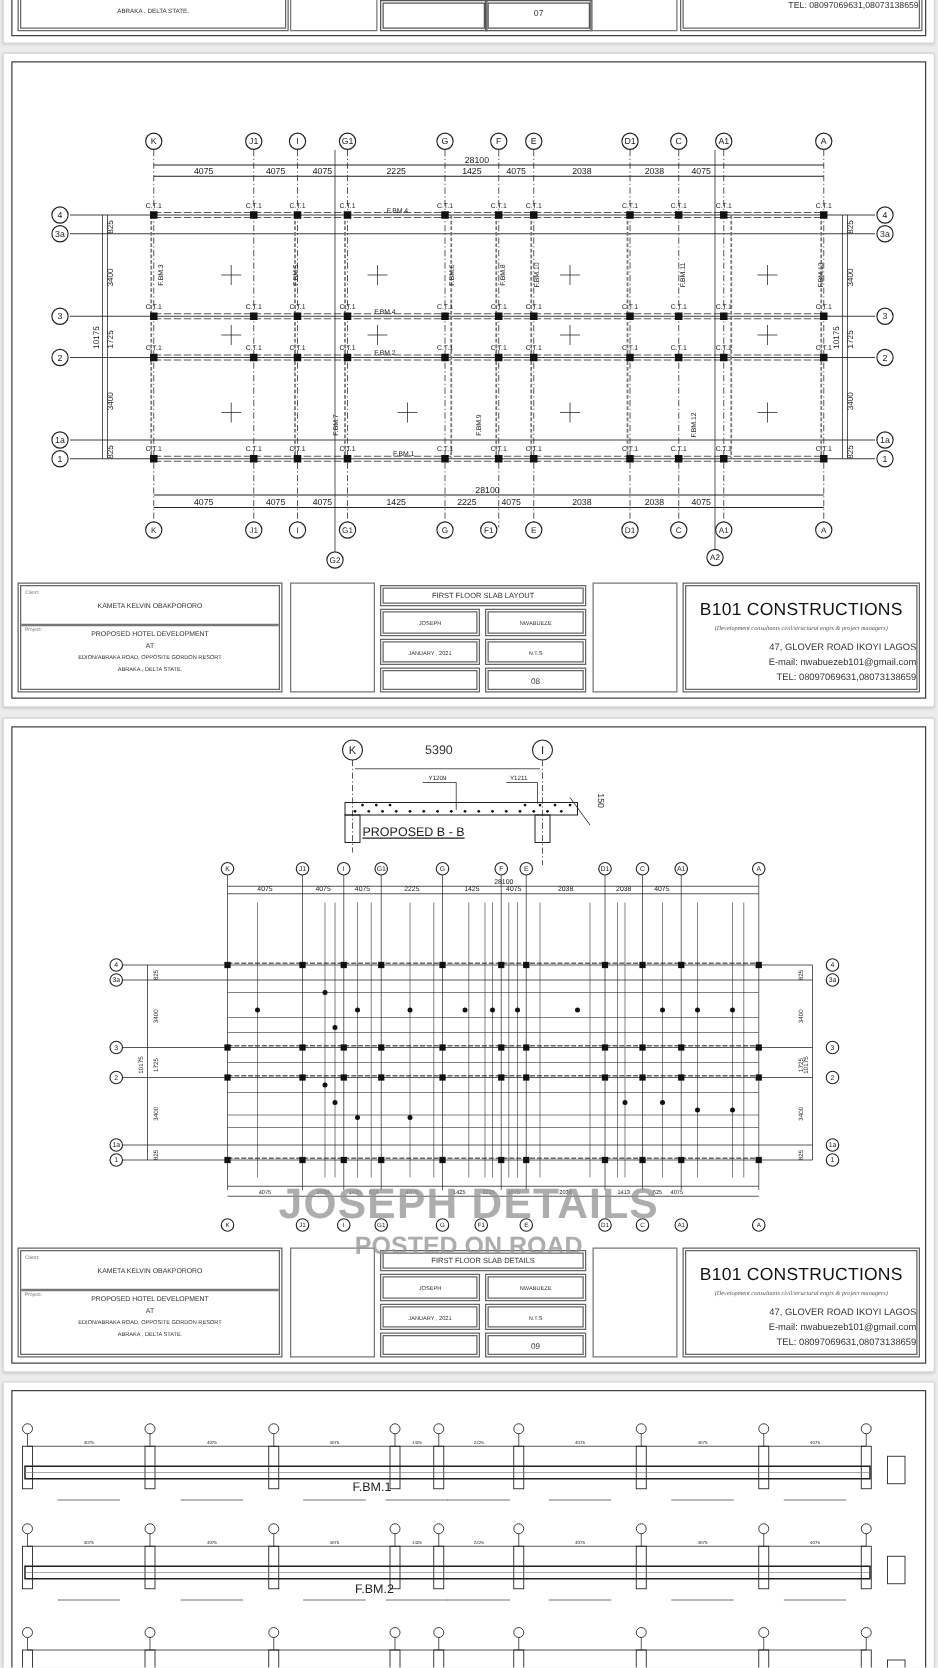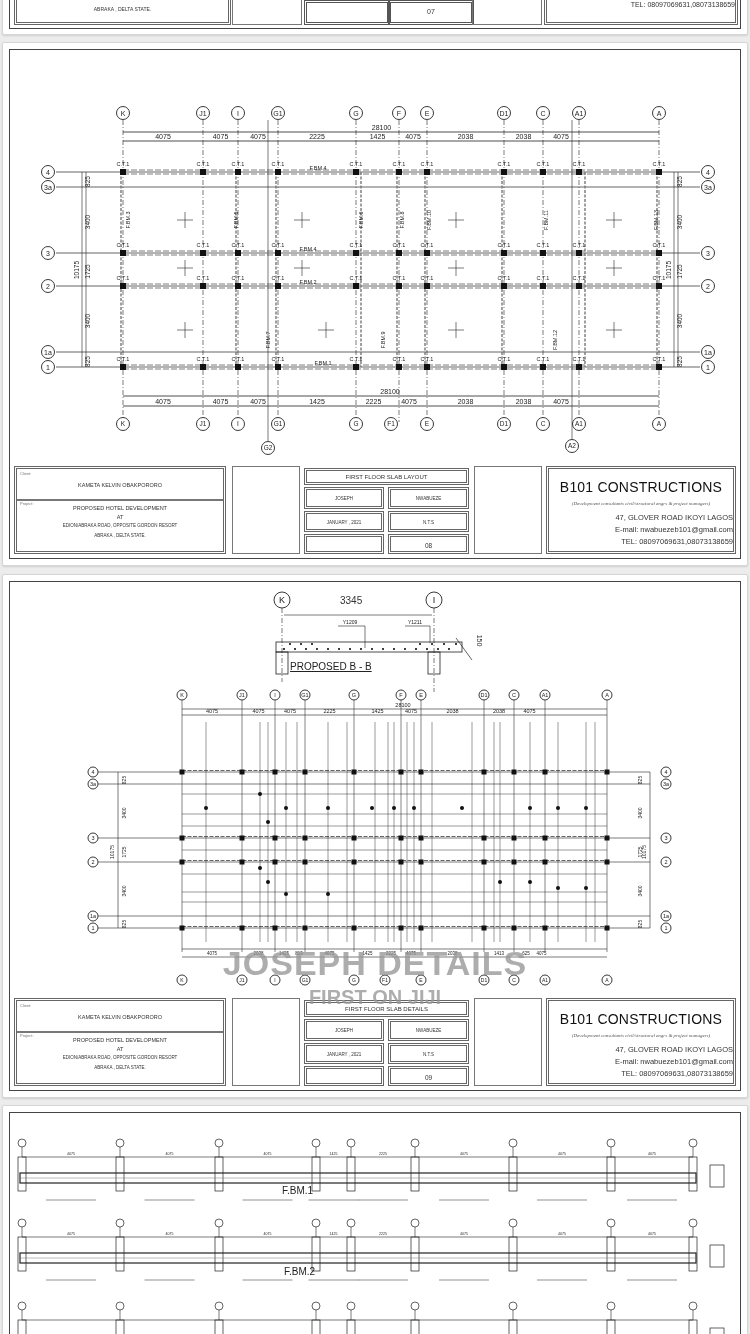--- a/index.html
+++ b/index.html
@@ -622,21 +622,21 @@
           <text x="474" y="399.8" font-size="5" text-anchor="middle" fill="#222" stroke="none">D1</text>
           <circle cx="504" cy="398" r="5" fill="#fff" stroke-width="0.9"></circle>
           <text x="504" y="399.8" font-size="5" text-anchor="middle" fill="#222" stroke="none">C</text>
           <circle cx="535" cy="398" r="5" fill="#fff" stroke-width="0.9"></circle>
           <text x="535" y="399.8" font-size="5" text-anchor="middle" fill="#222" stroke="none">A1</text>
           <circle cx="597" cy="398" r="5" fill="#fff" stroke-width="0.9"></circle>
           <text x="597" y="399.8" font-size="5" text-anchor="middle" fill="#222" stroke="none">A</text>
         </g>
     </svg>
     <div style="position:absolute;left:280px;top:79px;font-size:10px;text-decoration:underline;color:#222;">PROPOSED B - B</div>
-    <div style="position:absolute;left:330px;top:13px;font-size:10px;color:#333;">3345</div>
+    <div style="position:absolute;left:330px;top:13px;font-size:10px;color:#333;">5390</div>
     <div style="position:absolute;left:464px;top:55px;font-size:7px;color:#333;transform:rotate(90deg);">150</div>
     <div class="tb">
       <div class="cell" style="left:0;top:0;width:212px;height:88px;">
         <div style="position:absolute;left:0;right:0;top:0;height:30px;border-bottom:2px solid #777;">
           <span class="tiny">Client:</span>
           <div class="small" style="top:13px;font-size:5.5px;">KAMETA KELVIN OBAKPORORO</div>
         </div>
         <span class="tiny" style="top:32px;">Project:</span>
         <div class="small" style="top:36px;font-size:5.5px;">PROPOSED HOTEL DEVELOPMENT</div>
         <div class="small" style="top:45px;font-size:5.5px;">AT</div>
@@ -666,21 +666,21 @@
       <div class="cell" style="left:460px;top:0;width:68px;height:88px;border:1.5px solid #777;"></div>
       <div class="cell" style="left:532px;top:0;right:0;height:88px;">
         <div class="brand">B101 CONSTRUCTIONS</div>
         <div class="brand-sub">(Development consultants civil/structural engrs &amp; project managers)</div>
         <div class="brand-line" style="top:44px;">47, GLOVER ROAD IKOYI LAGOS</div>
         <div class="brand-line" style="top:56px;">E-mail: nwabuezeb101@gmail.com</div>
         <div class="brand-line" style="top:68px;">TEL: 08097069631,08073138659</div>
       </div>
     </div>
     <div class="watermark" style="top:362px;font-size:34px;letter-spacing:1px;">JOSEPH DETAILS</div>
-    <div class="watermark" style="top:404px;font-size:20px;">FIRST ON JIJI</div>
+    <div class="watermark" style="top:404px;font-size:20px;">POSTED ON ROAD</div>
   </div>
 </div>
 
 <div class="card" style="top:1105px;height:240px;">
   <div class="sheet" style="bottom:-10px;">
     <svg width="732" height="240" viewBox="0 0 732 240" style="position:absolute;left:0;top:0;">
       <g id="beams" stroke="#222" fill="none" stroke-width="0.7">
           <circle cx="12" cy="30" r="4" fill="#fff" stroke-width="0.7"></circle>
           <line x1="12" y1="34" x2="12" y2="44" stroke-width="0.6"></line>
           <rect x="8" y="44" width="8" height="34" stroke-width="0.7"></rect>

